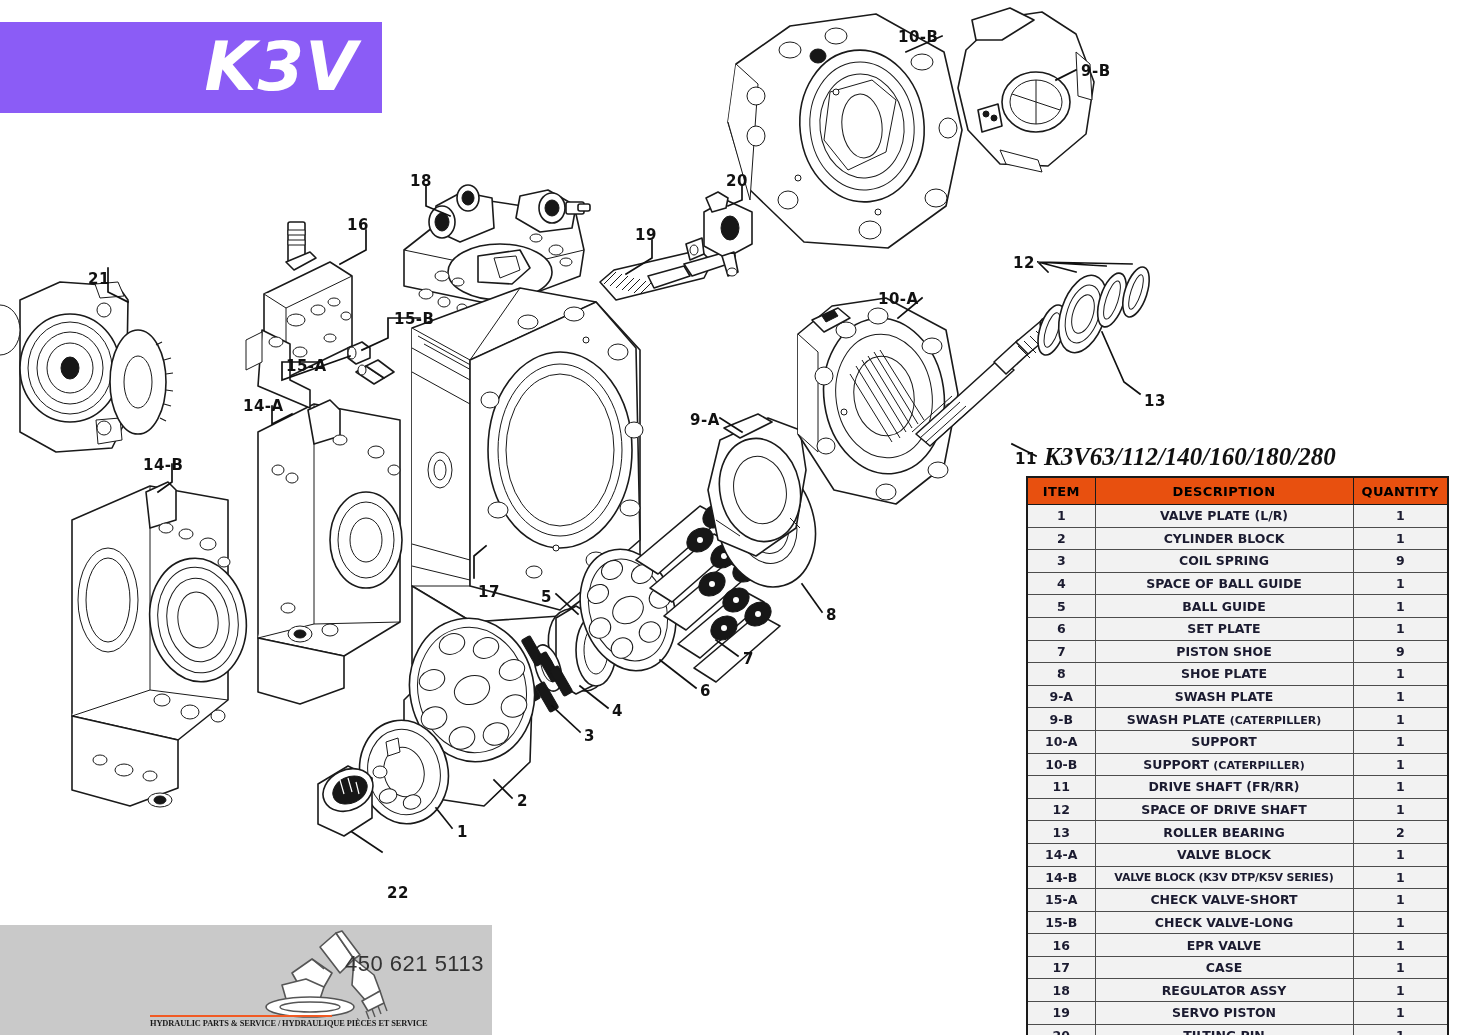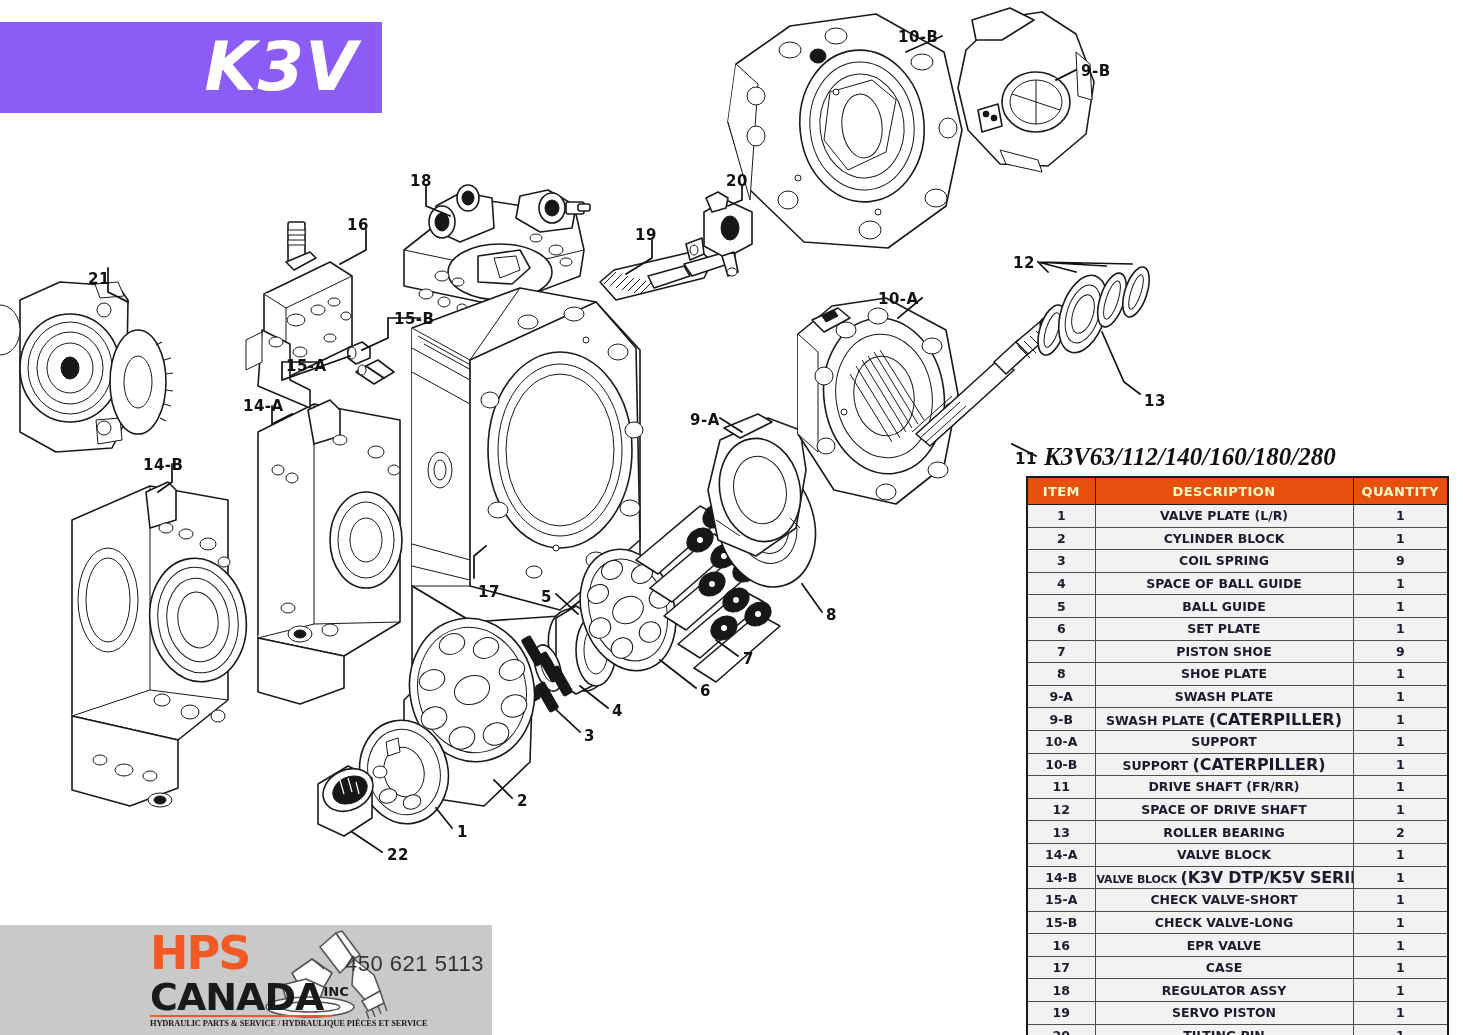--- a/index.html
+++ b/index.html
@@ -35,37 +35,37 @@
   #parts-table-wrap{
     position:absolute;left:1026px;top:476px;width:421px;
   }
   table.parts{
     border-collapse:collapse;width:421px;
     table-layout:fixed;
     border:2px solid #1a1a1a;
     background:#f2f2f2;
   }
   table.parts th{
-    background:#E8500F;color:#fef9c3;
+    background:#E8500F;color:#000000;
     font-size:13px;font-weight:bold;letter-spacing:.4px;
     border:1px solid #1a1a1a;
     height:26px;padding:0;text-align:center;
     font-family:"DejaVu Sans", sans-serif;
   }
   table.parts td{
     border:1px solid #4d4d4d;
     height:21.6px;padding:0 1px;text-align:center;
     font-size:12.5px;font-weight:bold;color:#1b1b30;
     background:#f2f2f2;white-space:nowrap;overflow:hidden;
     font-family:"DejaVu Sans", sans-serif;
   }
   table.parts col.c-item{width:68px;}
   table.parts col.c-desc{width:258px;}
   table.parts col.c-qty{width:95px;}
-  td.desc span.sub{font-size:16px;}
+  td.desc span.sub{font-size:11px;}
   td.desc.shrink{font-size:11px;letter-spacing:-.2px;}
 
   
   #footer-logo{
     position:absolute;left:0;top:925px;width:492px;height:110px;
     background:#c9c9c9;
   }
   #hps-block{position:absolute;left:150px;top:8px;width:200px;}
   #hps-word{
     font-family:"DejaVu Sans", sans-serif;
@@ -574,21 +574,21 @@
     <div class="callout" style="left: 143px; top: 456px;">14-B</div>
     <div class="callout" style="left: 478px; top: 583px;">17</div>
     <div class="callout" style="left: 541px; top: 588px;">5</div>
     <div class="callout" style="left: 826px; top: 606px;">8</div>
     <div class="callout" style="left: 743px; top: 650px;">7</div>
     <div class="callout" style="left: 700px; top: 682px;">6</div>
     <div class="callout" style="left: 612px; top: 702px;">4</div>
     <div class="callout" style="left: 584px; top: 727px;">3</div>
     <div class="callout" style="left: 517px; top: 792px;">2</div>
     <div class="callout" style="left: 457px; top: 823px;">1</div>
-    <div class="callout" style="left: 387px; top: 846px;">22</div>
+    <div class="callout" style="left: 387px; top: 884px;">22</div>
   </div>
 
 <div id="parts-title">K3V63/112/140/160/180/280</div>
 
 <div id="parts-table-wrap">
   <table class="parts">
     <colgroup>
       <col class="c-item">
         <col class="c-desc">
         <col class="c-qty">
@@ -737,20 +737,16 @@
       <path d="M92 30 L112 46 L118 62 L104 72 L90 56 Z"></path>
       <path d="M100 72 L118 62 L122 74 L106 82 Z"></path>
     </g>
     <g fill="none" stroke="#555" stroke-width="1.4">
       <path d="M104 82 l3 8 M110 80 l3 8 M116 77 l3 8 M122 74 l3 8"></path>
       <ellipse cx="48" cy="78" rx="30" ry="5"></ellipse>
       <path d="M50 30 L62 40"></path>
     </g>
   </svg>
 
-  <div id="hps-block">
-    <div id="hps-word">HPS</div>
-    <div id="canada-word"><span>CANADA</span><span id="canada-inc">INC</span></div>
-  </div>
   <div id="hps-rule"></div>
   <div id="hps-tag">HYDRAULIC PARTS &amp; SERVICE / HYDRAULIQUE PIÈCES ET SERVICE</div>
   <div id="phone-number">450 621 5113</div>
 </div>
 
 </body></html>

